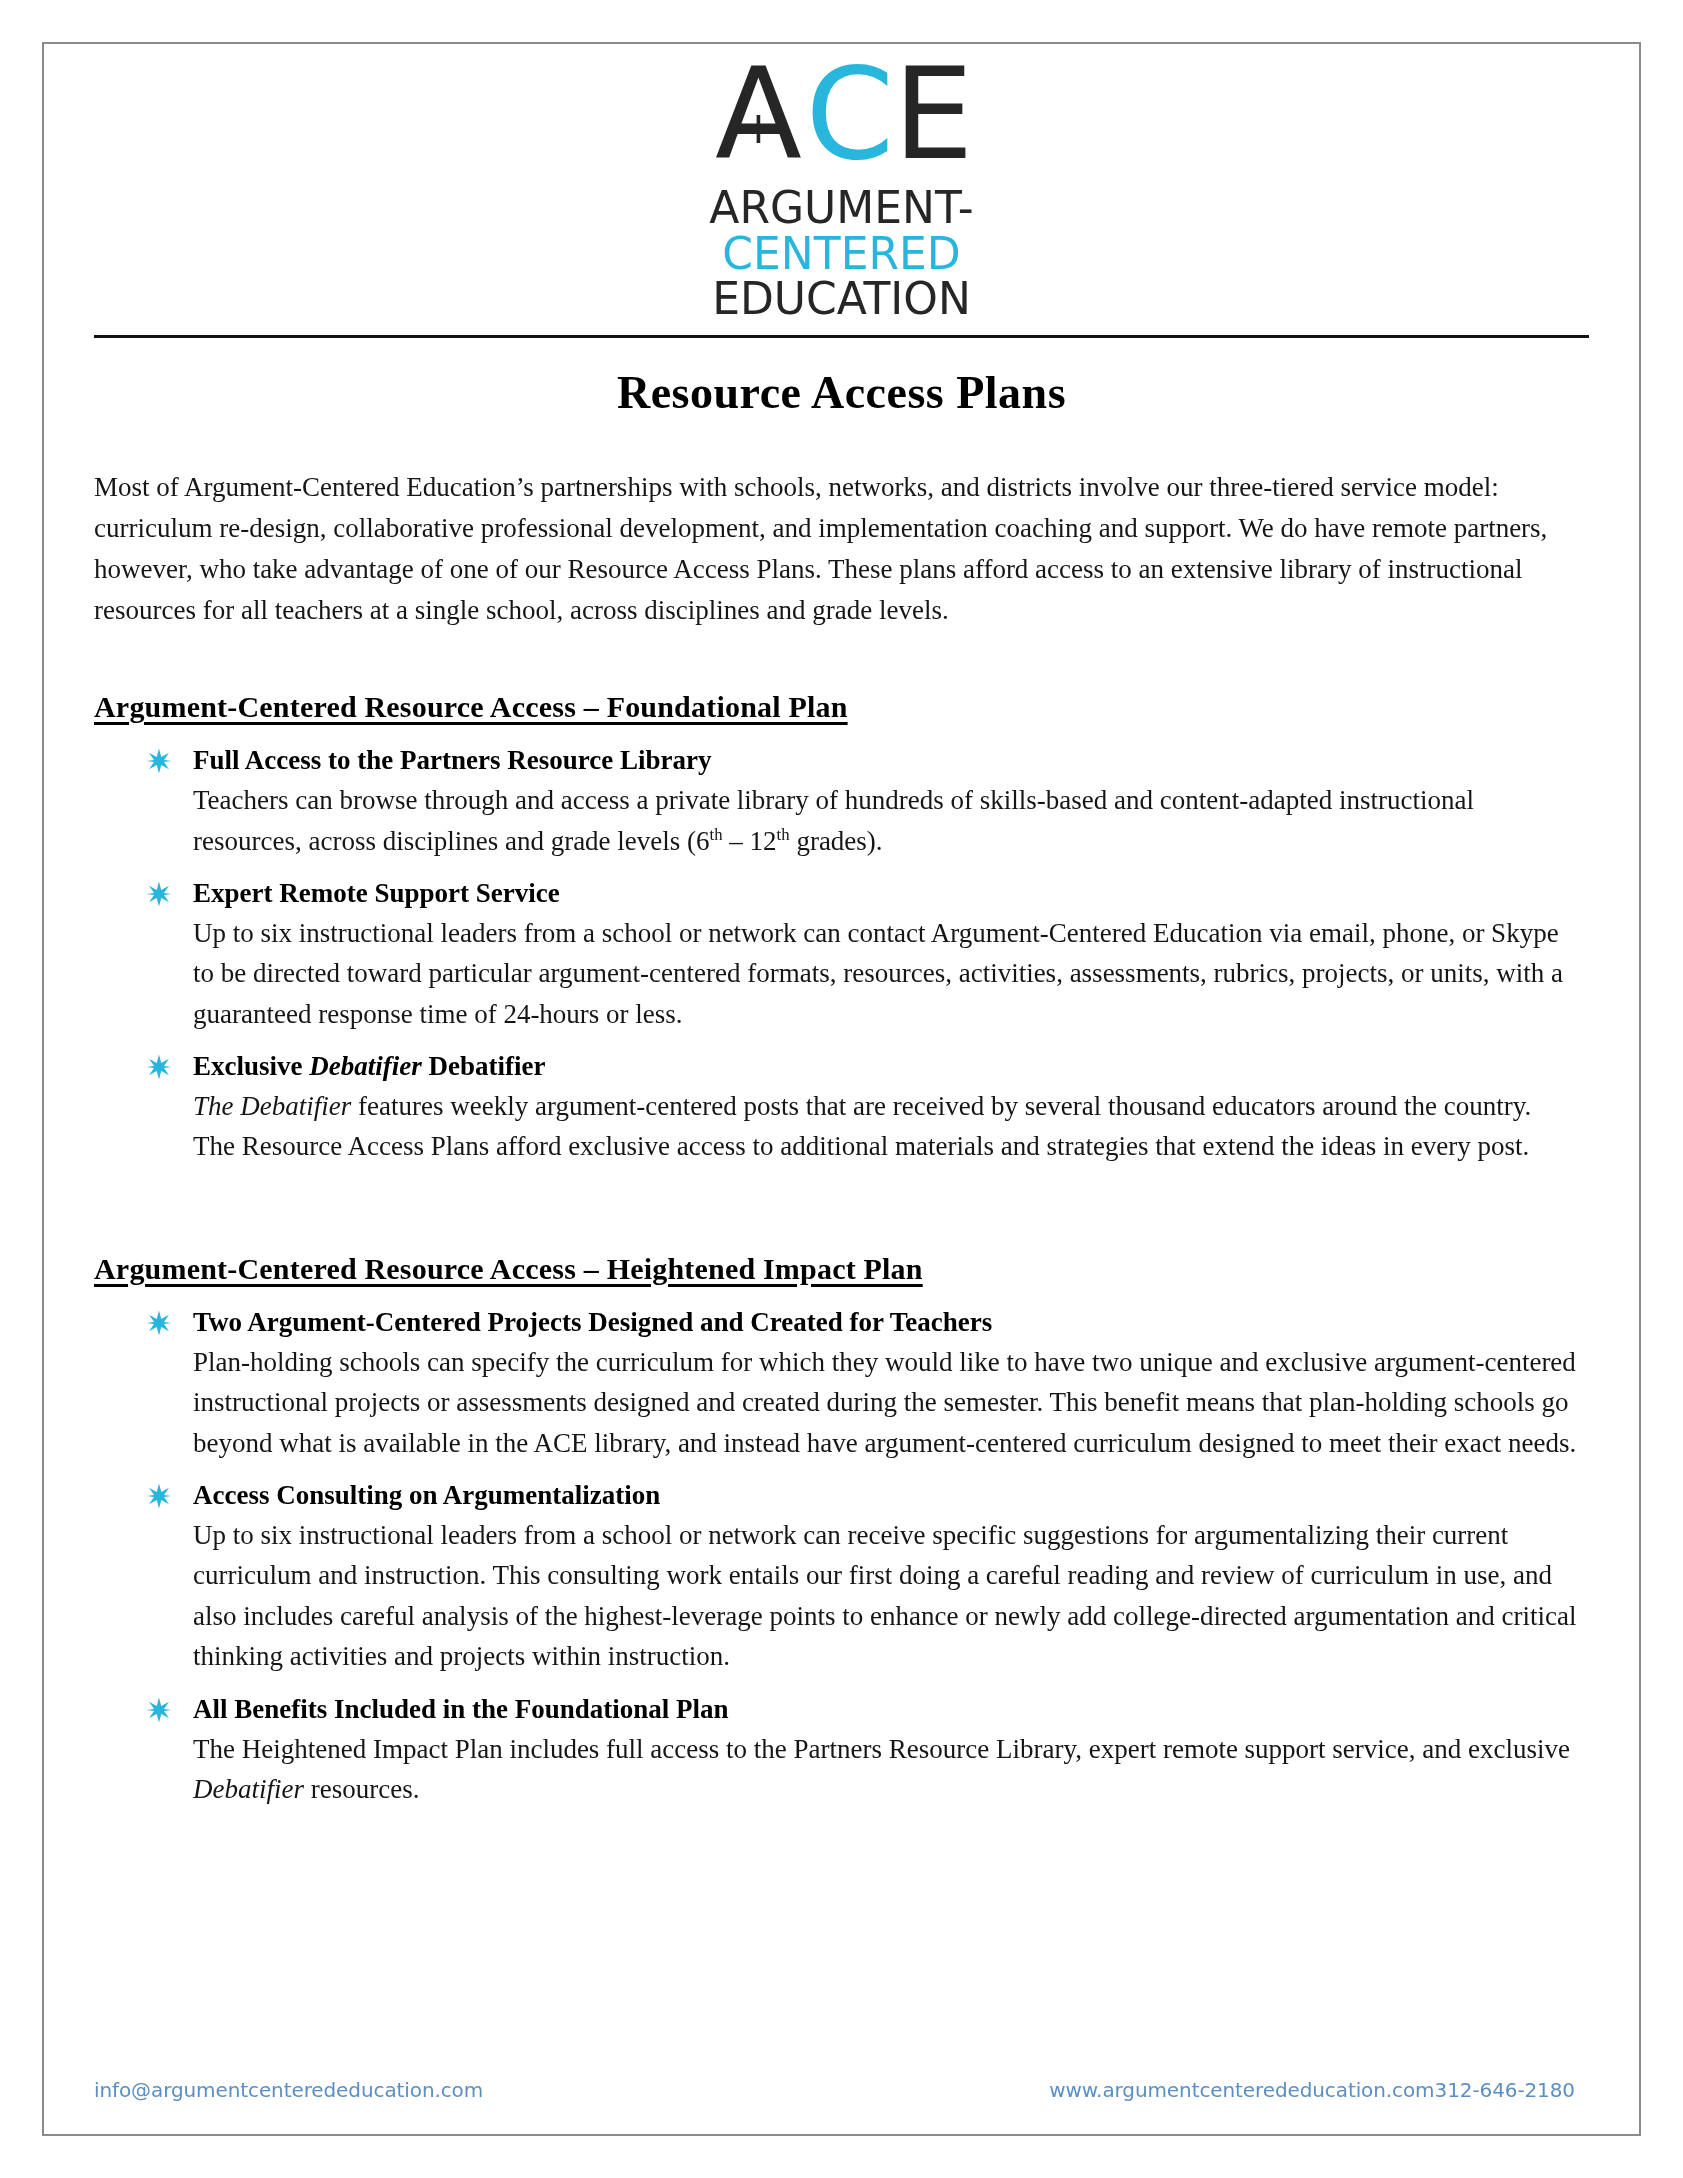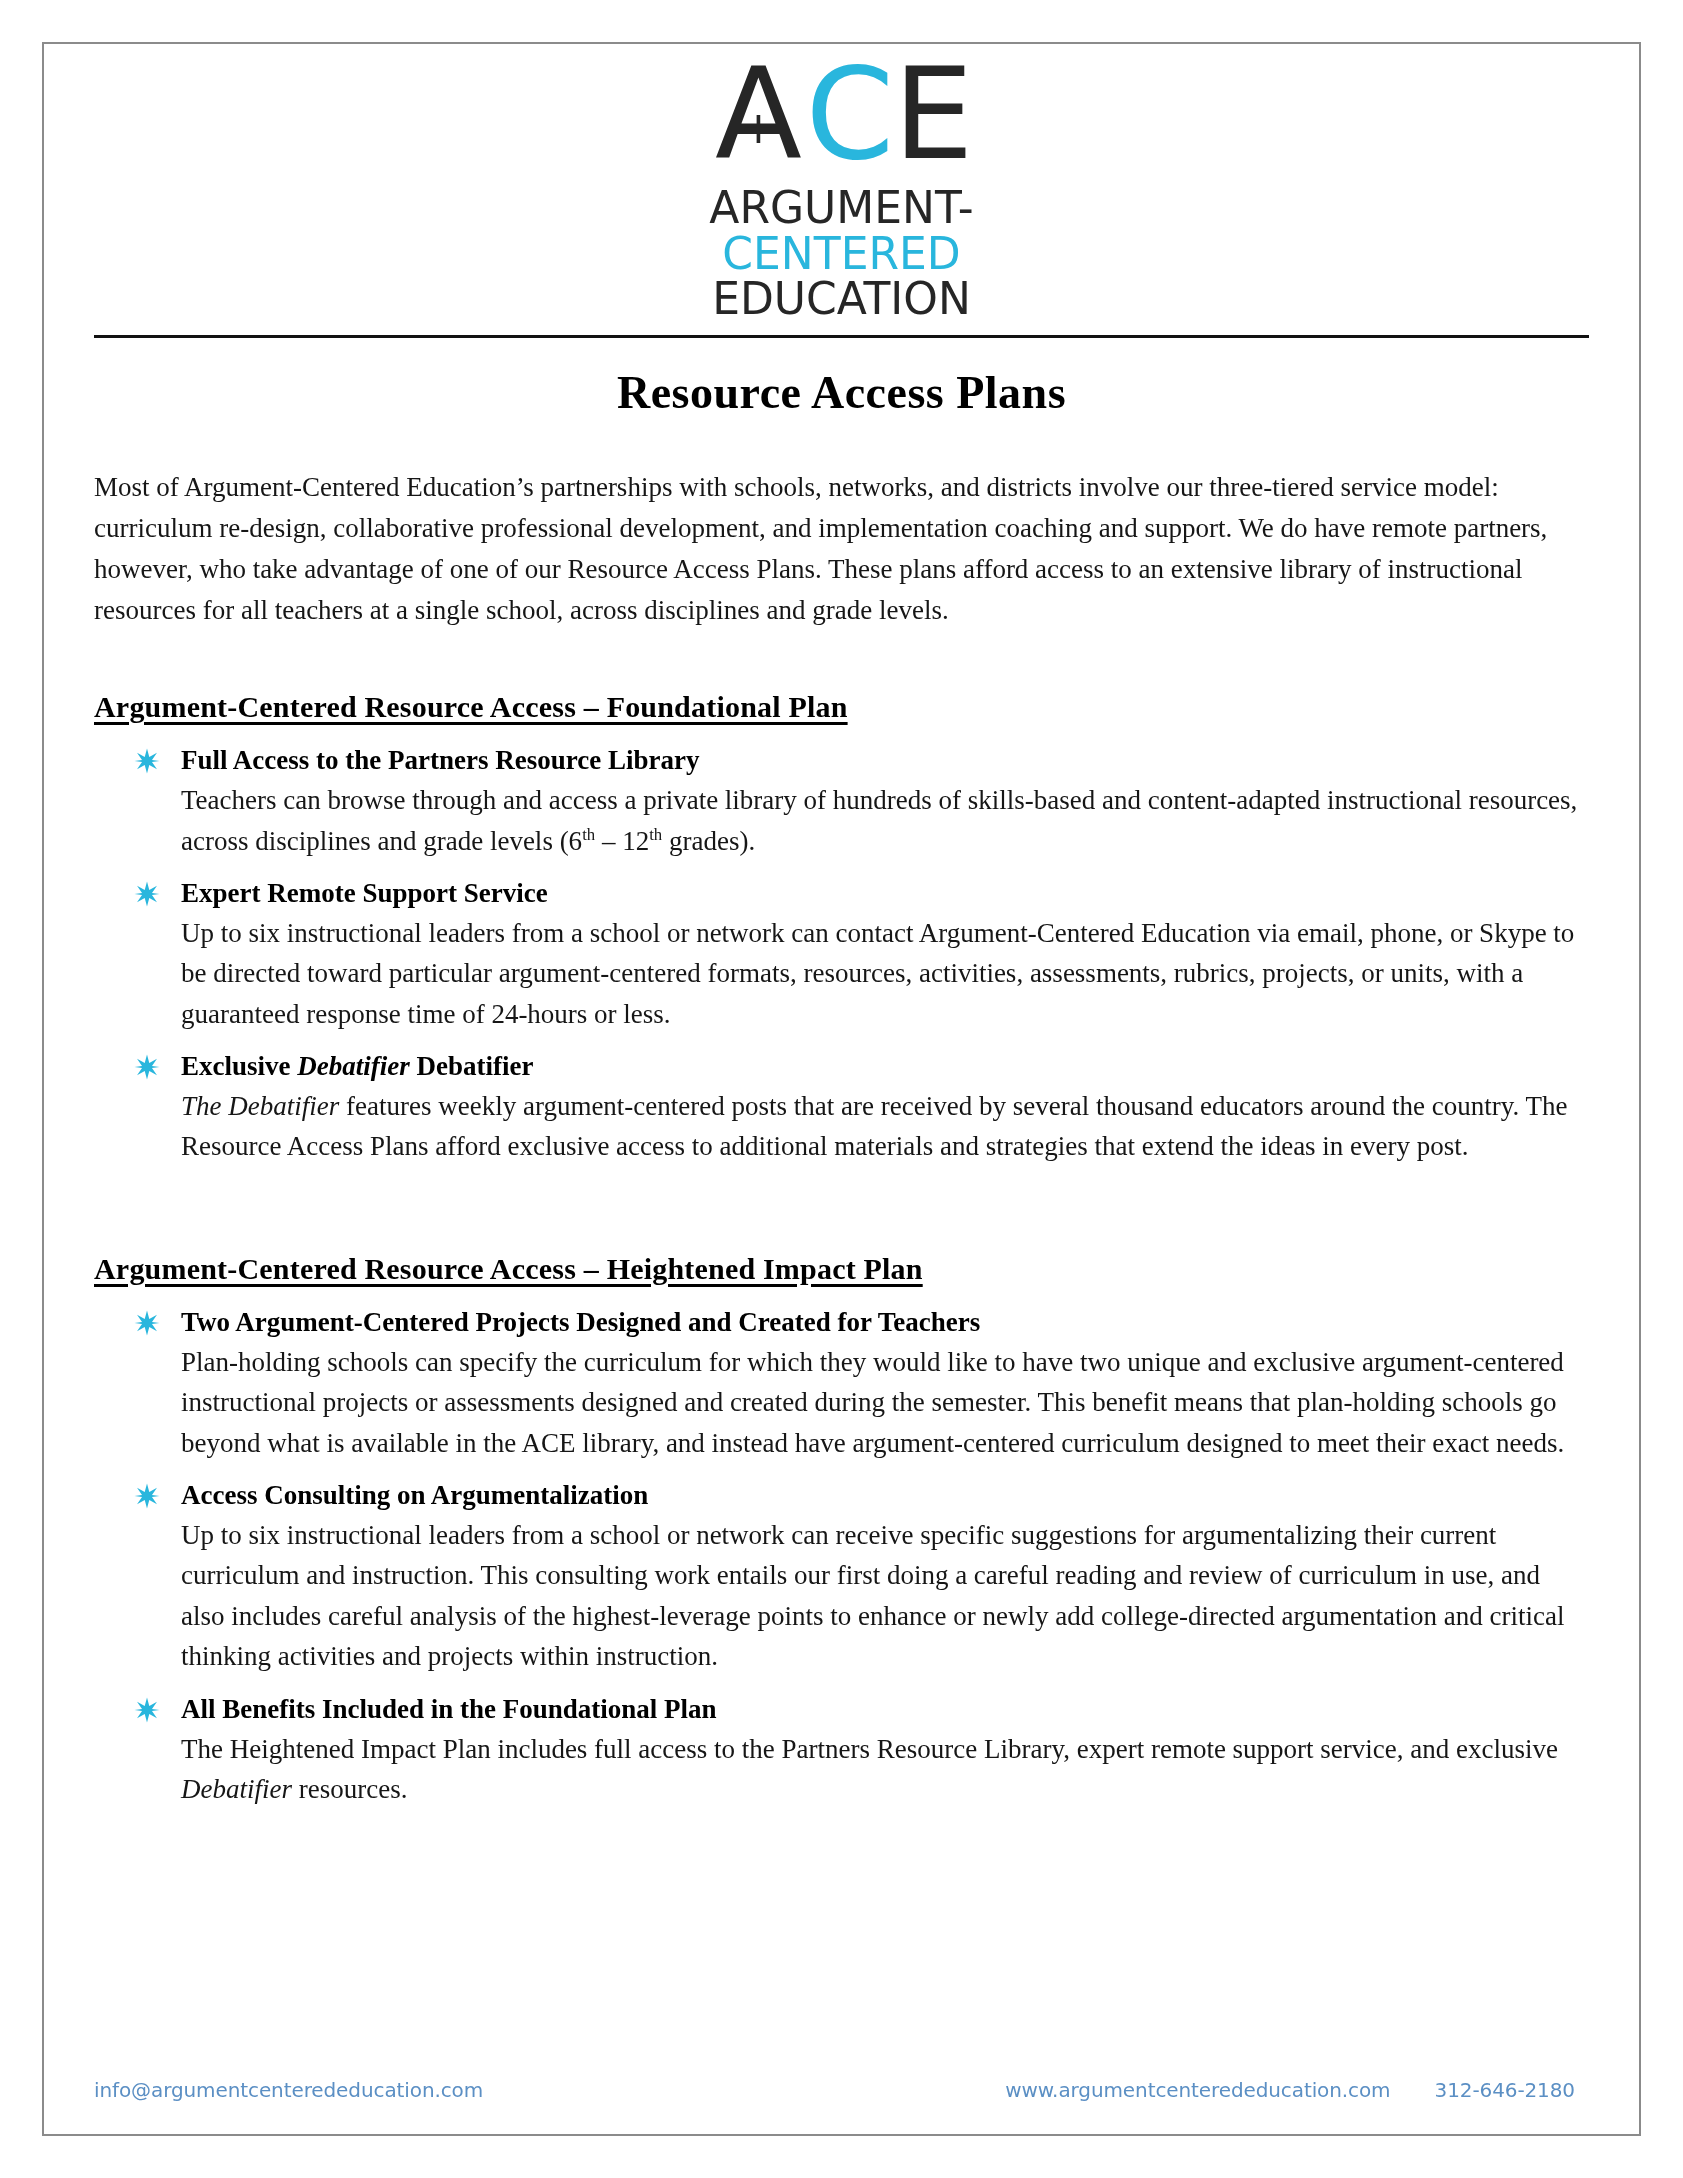--- a/index.html
+++ b/index.html
@@ -128,21 +128,21 @@
     font-size: 30px;
     color: #000000;
     text-decoration: underline;
     text-underline-offset: 5px;
     margin: 0 0 10px 0;
     letter-spacing: 0.2px;
   }
 
   .bullets {
     list-style: none;
-    margin: 0;
+    margin: 12px;
     padding: 0 0 0 36px;
   }
   .bullet {
     position: relative;
     padding-left: 51px;
     margin-top: 14px;
   }
   .bullet:first-child { margin-top: 18px; }
 
   .bullet .star-icon {
@@ -178,21 +178,20 @@
     position: absolute;
     left: 48px;
     right: 48px;
     bottom: 36px;
     display: flex;
     align-items: baseline;
     font-family: "DejaVu Sans", sans-serif;
     font-size: 20px;
     color: #5b8fc4;
     letter-spacing: -0.1px;
-    gap: 44px;
   }
   .footer .f-email { flex: 0 0 auto; }
   .footer .f-site  { flex: 1 1 auto; text-align: right; padding-left: 30px;}
   .footer .f-phone { flex: 0 0 auto; padding-right: 14px; }
 </style>
 </head>
 <body>
 
 <div class="page">
   <div class="page-border"></div>

